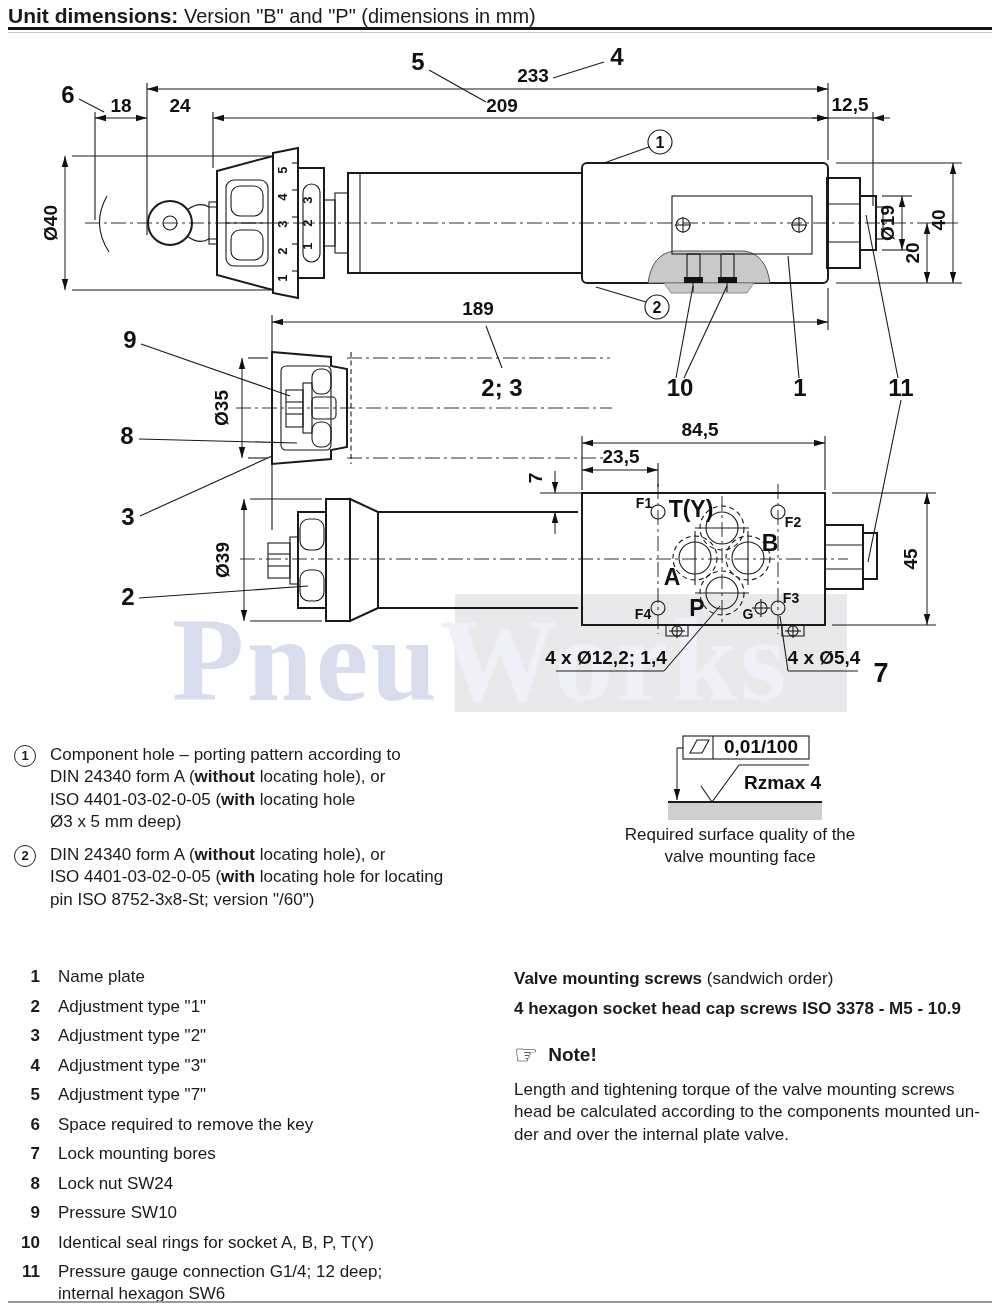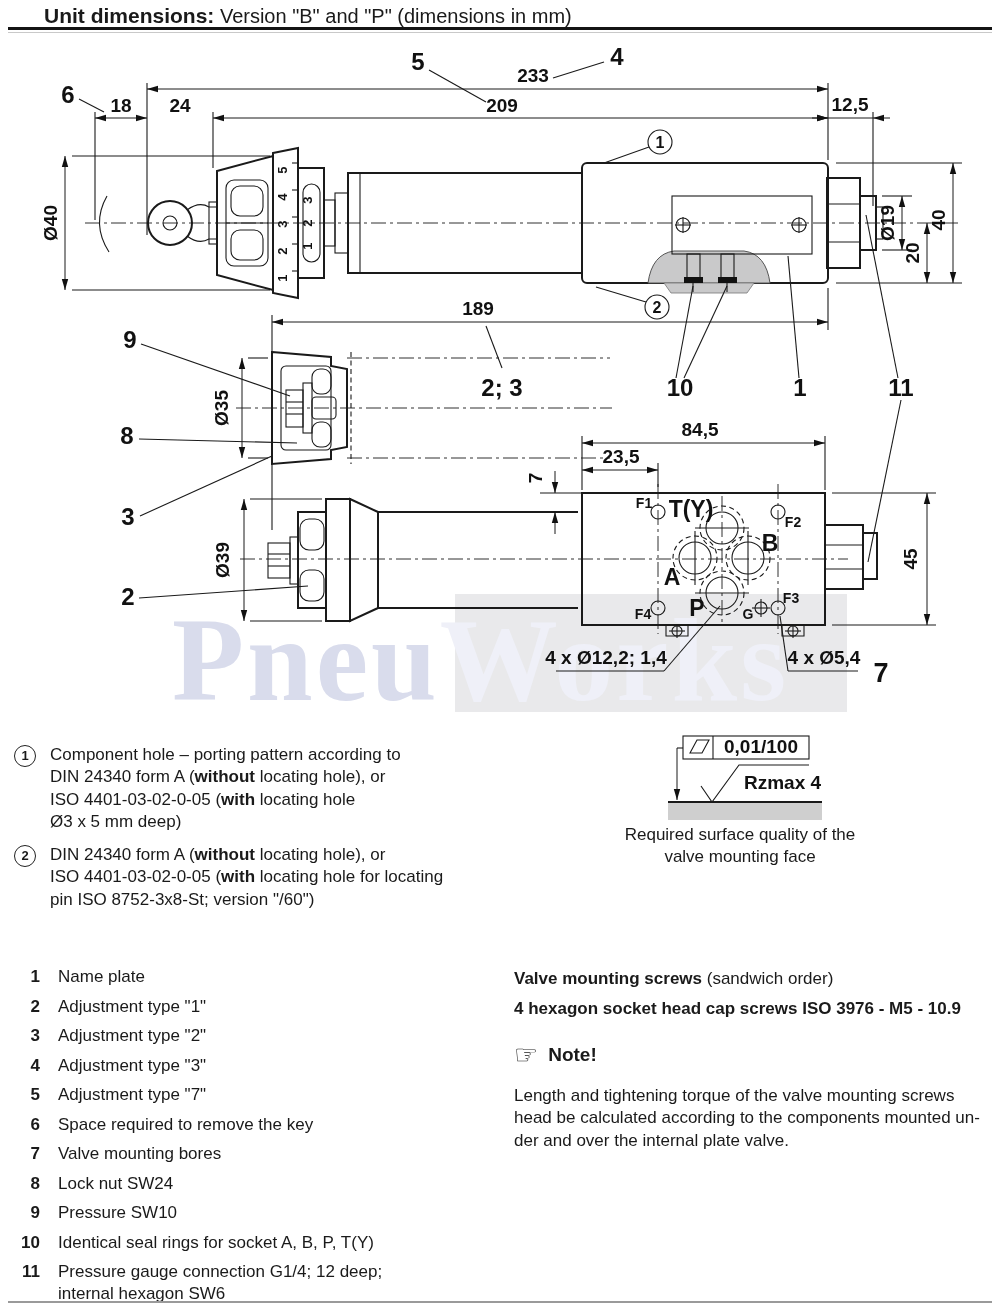--- a/index.html
+++ b/index.html
@@ -1,19 +1,19 @@
 <!DOCTYPE html>
 <html><head>
 <meta charset="utf-8">
 <style>
   html,body{margin:0;padding:0;background:#fff;}
   .page{position:relative;width:1000px;height:1305px;background:#fff;overflow:hidden;
         font-family:"Liberation Sans",sans-serif;color:#1a1a1a;}
   .hdr{position:absolute;left:8px;top:4px;right:8px;font-size:20px;white-space:nowrap;}
-  .hdr b{font-size:21px;margin-left:36px;}
+  .hdr b{font-size:21px;}
   .rule1{position:absolute;left:8px;right:8px;top:27px;height:2.5px;background:#141414;}
   .rule2{position:absolute;left:8px;right:8px;top:32px;height:1px;background:#c9c9c9;}
   .botrule{position:absolute;left:8px;right:8px;top:1301px;height:1.5px;background:#9a9a9a;}
   svg{position:absolute;left:0;top:0;}
   svg text{fill:#111;}
   .ln{stroke:#1a1a1a;stroke-width:1.1;fill:none;}
   .thk{stroke:#1a1a1a;stroke-width:2;fill:none;}
   .dim{stroke:#1a1a1a;stroke-width:1;fill:none;}
   .cl{stroke:#1a1a1a;stroke-width:0.9;fill:none;stroke-dasharray:15 4 3 4;}
   .dsh{stroke-dasharray:5 3.5;}
@@ -29,21 +29,21 @@
   .note{position:absolute;display:flex;width:500px;font-size:17px;line-height:22.4px;}
   .circ{flex:0 0 auto;width:20px;height:20px;border:1.4px solid #222;border-radius:50%;
         font-size:13px;font-weight:bold;text-align:center;line-height:19px;margin-right:14px;margin-top:1px;}
   .legend{position:absolute;left:14px;top:966px;width:495px;font-size:17px;}
   .lrow{display:flex;margin-bottom:7.5px;line-height:22px;}
   .lnum{flex:0 0 26px;text-align:right;font-weight:bold;margin-right:18px;}
   .rcol{position:absolute;left:514px;top:968px;width:478px;font-size:17px;line-height:22.5px;}
   .rcol .spec{font-weight:bold;margin-top:7px;}
   .noteline{margin-top:24px;font-weight:bold;font-size:19px;display:flex;align-items:center;}
   .hand{font-size:27px;font-weight:normal;margin-right:10px;line-height:20px;}
-  .para{margin-top:18px;}
+  .para{margin-top:12px;}
   .sfcap{position:absolute;left:590px;top:824px;width:300px;text-align:center;font-size:17px;line-height:22px;}
 </style>
 </head>
 <body>
 
 <div class="page">
 
   <div class="hdr"><b>Unit dimensions:</b><span> Version "B" and "P" (dimensions in mm)</span></div>
   <div class="rule1"></div>
   <div class="rule2"></div>
@@ -390,21 +390,21 @@
     <div class="lrow">
         <span class="lnum">5</span>
         <span>Adjustment type "7"</span>
       </div>
     <div class="lrow">
         <span class="lnum">6</span>
         <span>Space required to remove the key</span>
       </div>
     <div class="lrow">
         <span class="lnum">7</span>
-        <span>Valve mounting bores</span>
+        <span>Lock mounting bores</span>
       </div>
     <div class="lrow">
         <span class="lnum">8</span>
         <span>Lock nut SW24</span>
       </div>
     <div class="lrow">
         <span class="lnum">9</span>
         <span>Pressure SW10</span>
       </div>
     <div class="lrow">
@@ -412,21 +412,21 @@
         <span>Identical seal rings for socket A, B, P, T(Y)</span>
       </div>
     <div class="lrow">
         <span class="lnum">11</span>
         <span><span>Pressure gauge connection G1/4; 12 deep;</span><br><span>internal hexagon SW6</span></span>
       </div>
   </div>
 
   <div class="rcol">
     <div><b>Valve mounting screws</b><span> (sandwich order)</span></div>
-    <div class="spec">4 hexagon socket head cap screws ISO 3976 - M5 - 10.9</div>
+    <div class="spec">4 hexagon socket head cap screws ISO 3378 - M5 - 10.9</div>
     <div class="noteline">
       <span class="hand">☞</span>
       <span>Note!</span>
     </div>
     <div class="para">
       <div>Length and tightening torque of the valve mounting screws</div>
       <div>head be calculated according to the components mounted un-</div>
       <div>der and over the internal plate valve.</div>
     </div>
   </div>

